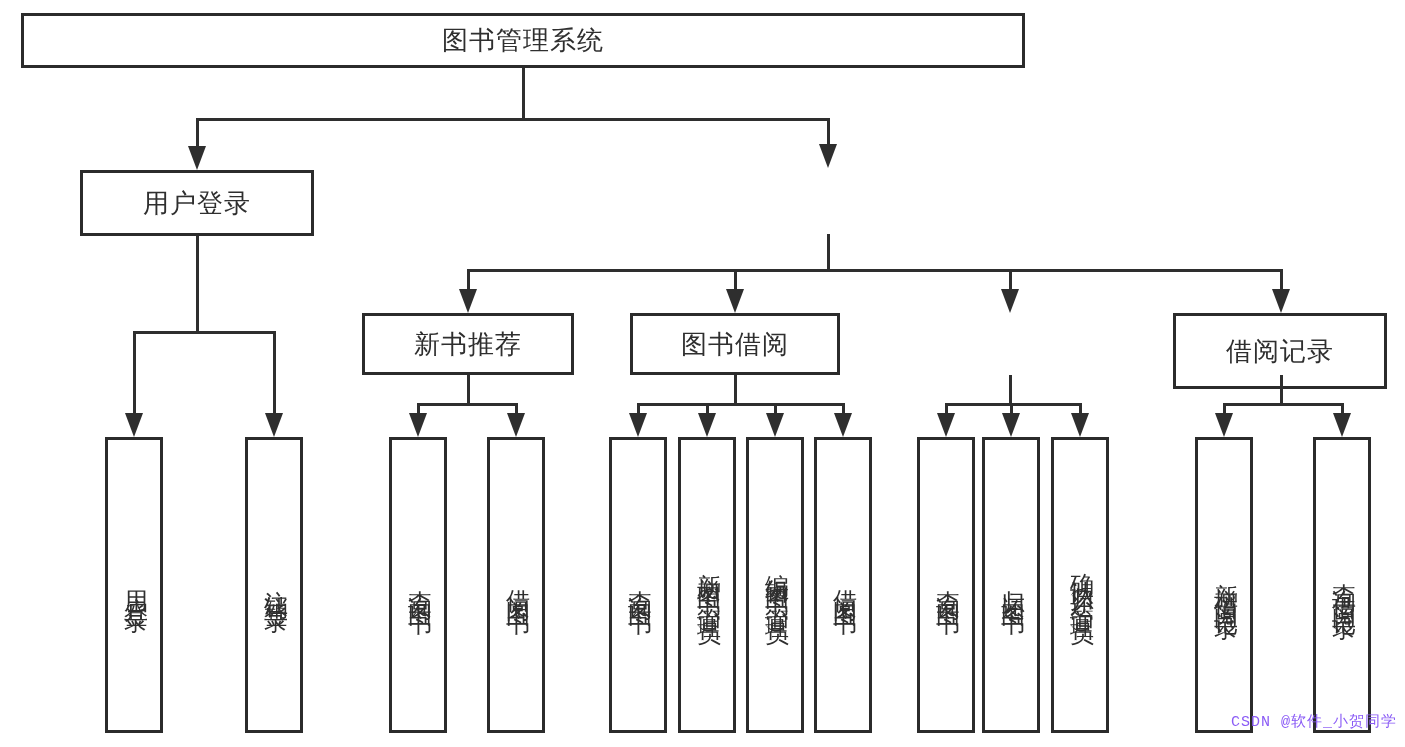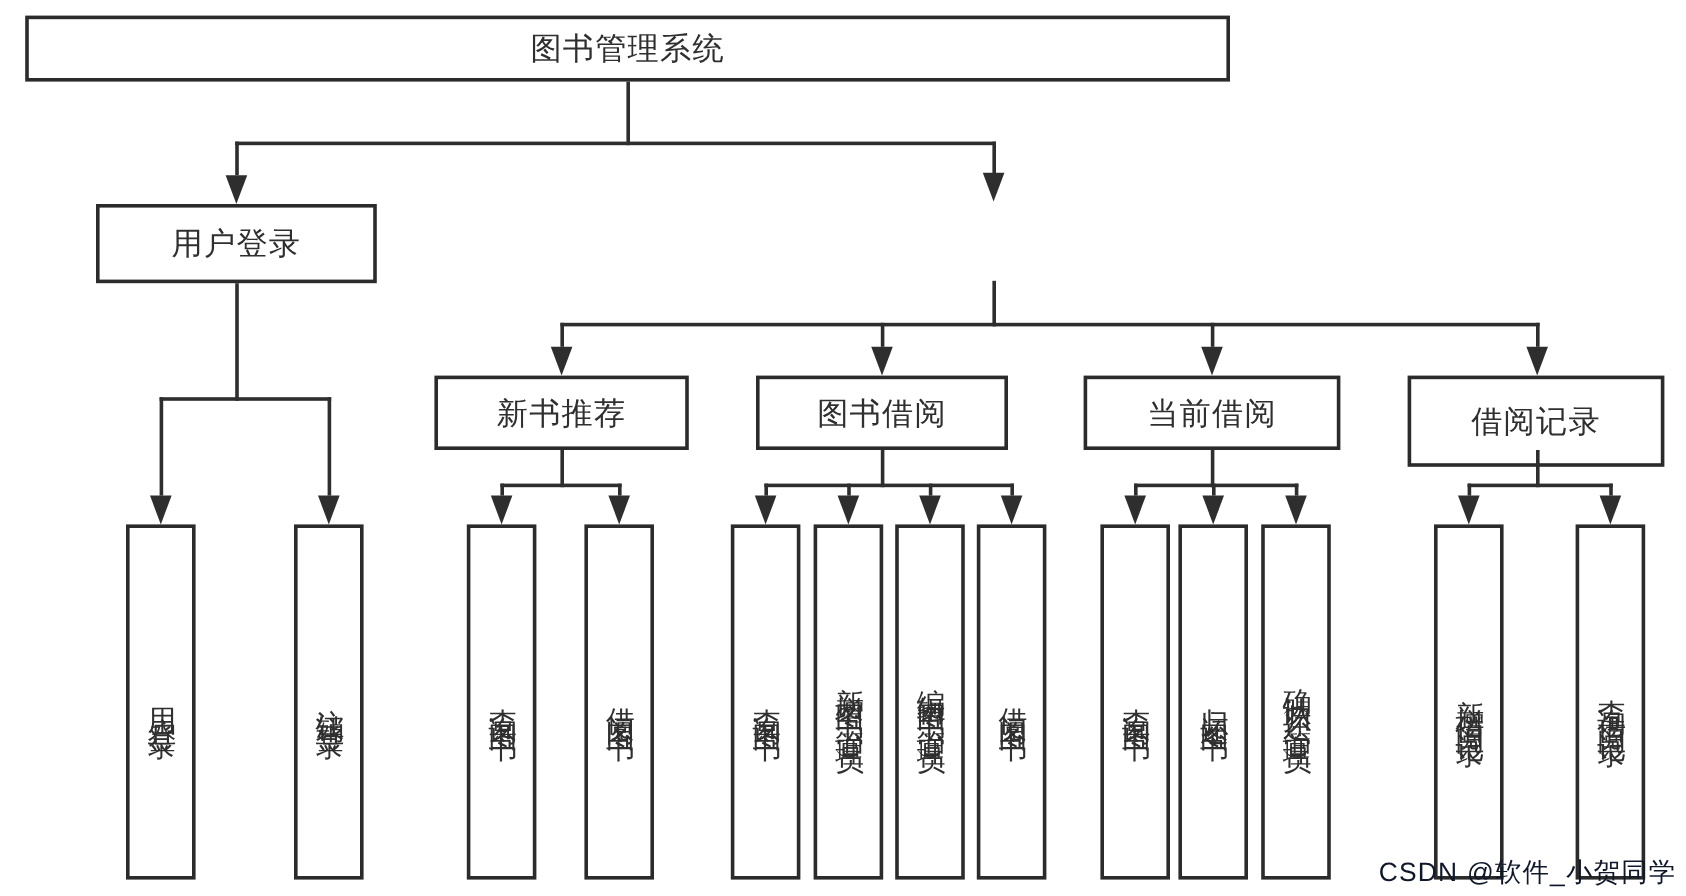--- a/index.html
+++ b/index.html
@@ -1,37 +1,37 @@
 <!DOCTYPE html>
 <html><head>
 <meta charset="utf-8">
 <style>
   html,body{margin:0;padding:0;background:#ffffff;}
   #stage{
     position:relative;width:1405px;height:747px;background:#ffffff;overflow:hidden;
-    font-family:Liberation Sans, sans-serif;color:#2f2f2f;
+    font-family:Liberation Mono, monospace;color:#2f2f2f;
   }
   .box{
     position:absolute;box-sizing:border-box;background:#ffffff;
     border:3px solid #2b2b2b;display:flex;align-items:center;justify-content:center;
   }
   .box.h span{font-size:26px;white-space:nowrap;letter-spacing:1px;}
   .box.v span{
     writing-mode:vertical-rl;text-orientation:mixed;
     font-size:24px;letter-spacing:7px;white-space:nowrap;line-height:1;
   }
   .vline{position:absolute;width:3px;background:#2e2e2e;}
   .hline{position:absolute;height:3px;background:#2e2e2e;}
   .arrow{
     position:absolute;width:0;height:0;
     border-left:9px solid transparent;border-right:9px solid transparent;
     border-top:24px solid #2e2e2e;
   }
   #watermark{
-    position:absolute;top:712px;right:8px;font-size:22px;color:#0f172a;
+    position:absolute;top:712px;right:8px;font-size:15px;color:#8b5cf6;
     letter-spacing:1px;white-space:nowrap;
   }
 </style>
 </head>
 <body>
 
 <div id="stage">
 
   <div class="box h" style="left:21px;top:13px;width:1004px;height:55px">
     <span>图书管理系统</span>
@@ -43,23 +43,20 @@
 
 
   <div class="box h" style="left:630px;top:313px;width:210px;height:62px">
     <span>图书借阅</span>
   </div>
 
   <div class="box h" style="left:362px;top:313px;width:212px;height:62px">
     <span>新书推荐</span>
   </div>
 
-  <div class="box h" style="left:903px;top:313px;width:214px;height:62px">
-    <span>当前借阅</span>
-  </div>
 
   <div class="box h" style="left:1173px;top:313px;width:214px;height:76px">
     <span>借阅记录</span>
   </div>
 
   <div class="box v" style="left:105px;top:437px;width:58px;height:296px">
     <span>用户登录</span>
   </div>
   <div class="box v" style="left:245px;top:437px;width:58px;height:296px">
     <span>注销登录</span>

